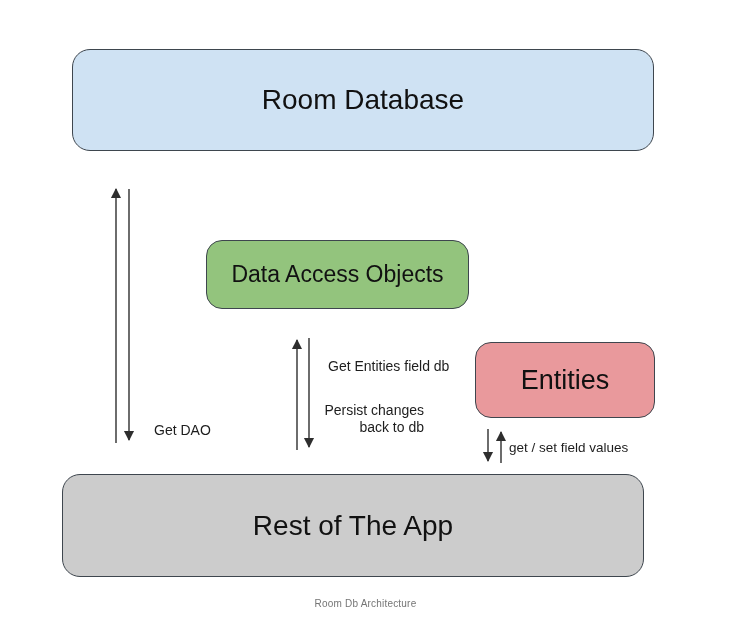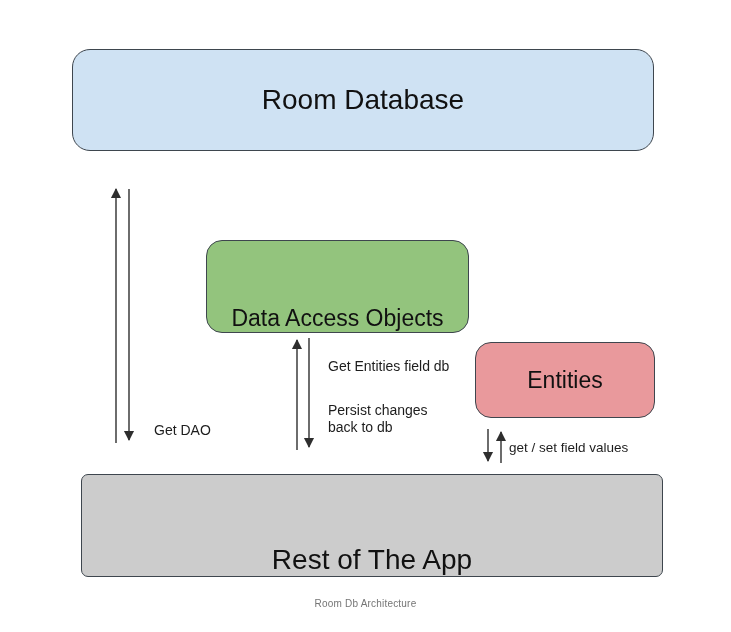--- a/index.html
+++ b/index.html
@@ -25,54 +25,52 @@
     box-sizing: border-box;
   }
   .box-room-database {
     left: 72px; top: 49px;
     width: 582px; height: 102px;
     border-radius: 18px;
     font-size: 28px;
   }
   .box-dao {
     left: 206px; top: 240px;
-    width: 263px; height: 93px;
+    width: 263px; height: 69px;
     border-radius: 16px;
     font-size: 23px;
-    align-items: flex-end;
   }
   .box-entities {
     left: 475px; top: 342px;
     width: 180px; height: 76px;
     border-radius: 16px;
-    font-size: 23px;
+    font-size: 27px;
   }
   .box-rest-app {
-    left: 81px; top: 474px;
+    left: 62px; top: 474px;
     width: 582px; height: 103px;
-    border-radius: 7px;
+    border-radius: 18px;
     font-size: 28px;
-    align-items: flex-end;
   }
   .arrows {
     position: absolute;
     left: 0; top: 0;
     width: 731px; height: 632px;
     pointer-events: none;
   }
   .arrow-label {
     position: absolute;
     font-size: 14px;
     line-height: 17px;
     color: #1d1d1d;
     white-space: pre-wrap;
   }
   .label-get-dao       { left: 140px; top: 422px; margin-left: 14px; }
   .label-get-entities  { left: 328px; top: 358px; }
-  .label-persist       { left: 328px; top: 402px; width: 112px; }
+  .label-persist       { left: 312px; top: 402px; width: 112px; text-align: right; }
   .label-get-set       { left: 509px; top: 439px; font-size: 13.5px; }
   .caption {
     position: absolute;
     left: 0; top: 598px;
     width: 731px;
     text-align: center;
     font-size: 10px;
     color: #757575;
     letter-spacing: 0.2px;
   }

